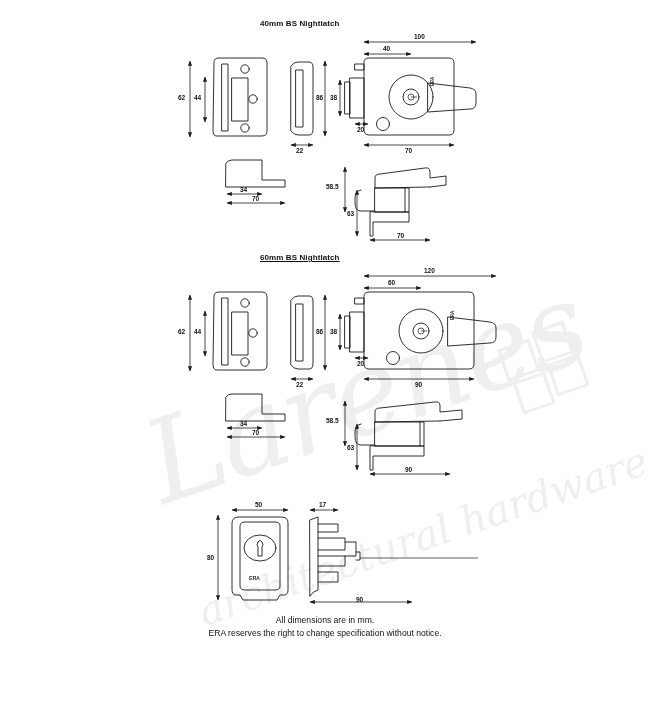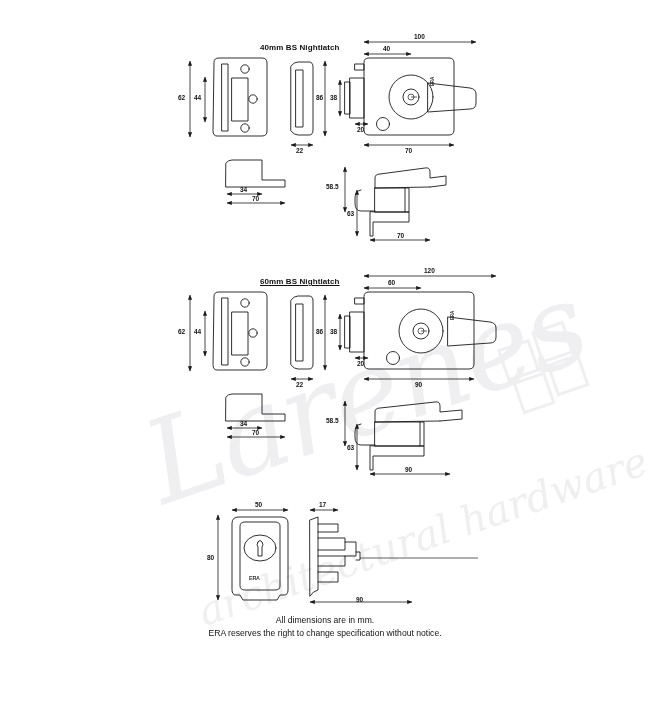--- a/index.html
+++ b/index.html
@@ -16,21 +16,21 @@
             transform:rotate(-19deg);transform-origin:left center;letter-spacing:-2px;}
   .wm-sub{left:200px;top:590px;font-size:40px;font-style:italic;
           transform:rotate(-19deg);transform-origin:left center;}
   .wm-logo{position:absolute;left:505px;top:330px;width:74px;height:74px;
            transform:rotate(-19deg);}
   .wm-sq{position:absolute;width:28px;height:28px;border:3px solid #efeff1;}
 
   
   .drawing{position:absolute;inset:0;z-index:2;}
   .sec-title{position:absolute;font-size:8px;font-weight:bold;
-             letter-spacing:0.1px;color:#111;white-space:nowrap;margin-top:24px;}
+             letter-spacing:0.1px;color:#111;white-space:nowrap;}
   .dimlabel{position:absolute;font-size:6.5px;font-weight:bold;color:#111;
             white-space:nowrap;letter-spacing:0;}
   .logo-era{position:absolute;font-size:4.6px;font-weight:bold;color:#333;
             letter-spacing:-0.2px;white-space:nowrap;}
   .logo-era.vert{transform:rotate(-90deg);transform-origin:left top;}
 
   
   .footer{position:absolute;left:0;top:614px;width:650px;z-index:3;
           text-align:center;font-size:8.6px;line-height:12.6px;color:#111;}
   .footer div{white-space:nowrap;}

